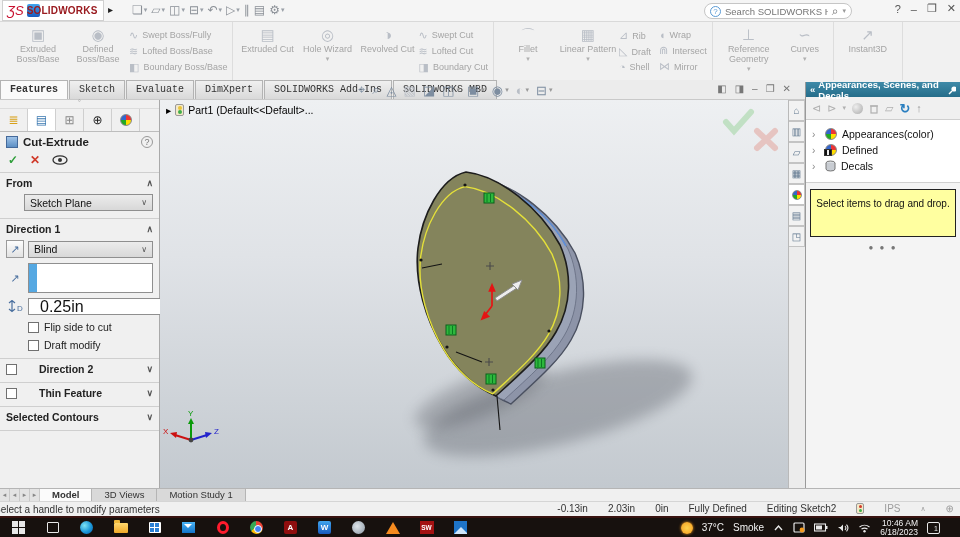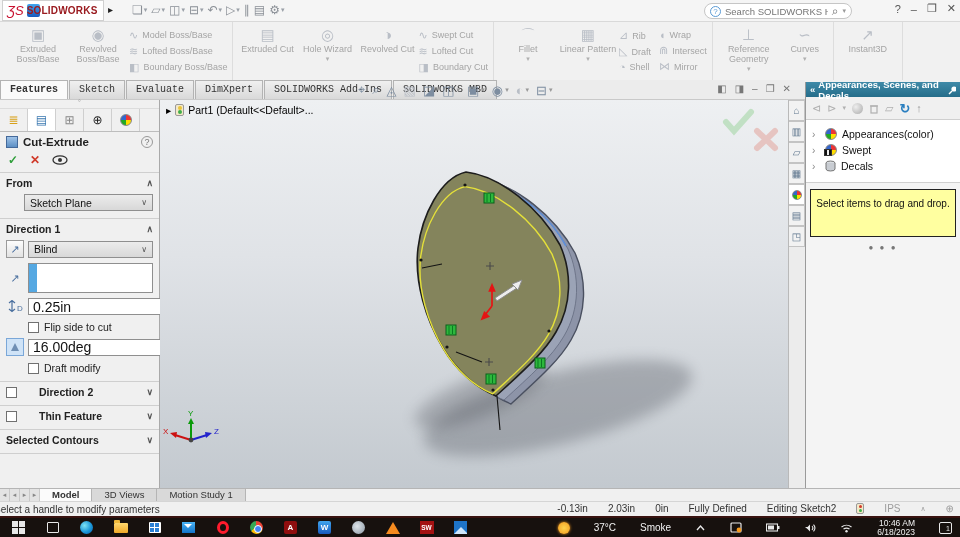--- a/index.html
+++ b/index.html
@@ -61,21 +61,21 @@
   .pmsec .sh .chev { margin-left:auto; color:#555; font-size:9px; }
   .pmrow { display:flex; align-items:center; margin-top:5px; gap:4px; }
   .pmrow .lic { width:18px; flex:none; text-align:center; color:#4a6f9e; font-size:11px; }
   .licbtn { width:18px; height:18px; flex:none; border:1px solid #9a9a9a; background:linear-gradient(#fdfdfd,#e2e2e2); display:flex; align-items:center; justify-content:center; color:#4a6f9e; font-size:11px; }
   .licbtn.pressed { background:#cfe3f7; border-color:#7aa7d8; }
   .dd { flex:1; height:17px; background:linear-gradient(#ececec,#d8d8d8); border:1px solid #8f8f8f; display:flex; align-items:center; padding:0 5px; font-size:10.5px; color:#111; }
   .dd .arr { margin-left:auto; font-size:8px; color:#555; }
   .selbox { flex:1; height:30px; background:#fff; border:1px solid #8f8f8f; position:relative; }
   .selbox .act { position:absolute; left:0; top:0; bottom:0; width:8px; background:#55a8e2; }
   .spin { flex:1; height:17px; border:1px solid #8f8f8f; background:#fff; display:flex; }
-  .spin input { flex:1; border:none; outline:none; font-size:14px; padding:0 4px; font-family:"Liberation Sans",sans-serif; color:#111; background:transparent; }
+  .spin input { flex:1; border:none; outline:none; font-size:16px; padding:0 11px; font-family:"Liberation Sans",sans-serif; color:#111; background:transparent; }
   .spin .btns { width:13px; border-left:1px solid #b5b5b5; display:flex; flex-direction:column; background:linear-gradient(#f4f4f4,#dcdcdc); }
   .spin .btns span { flex:1; font-size:5.5px; color:#444; text-align:center; line-height:8px; }
   .cbrow { display:flex; align-items:center; gap:5px; margin-top:6px; margin-left:22px; }
   .cb { width:11px; height:11px; border:1px solid #707070; background:#fff; flex:none; }
   .secline { display:flex; align-items:center; gap:22px; font-weight:bold; }
   .secline .chev { margin-left:auto; color:#555; font-size:9px; }
 
   
   #viewport { position:absolute; top:100px; left:160px; width:628px; height:388px; background:linear-gradient(#eef0f2, #e0e3e7 40%, #c3c9cf 100%); overflow:hidden; }
   #flyout { position:absolute; left:6px; top:4px; display:flex; align-items:center; gap:4px; font-size:10.5px; color:#000; }
@@ -128,21 +128,21 @@
   .opera { width:12px; height:13px; border:3px solid #ff1b2d; border-radius:50%; }
   .chrome { width:13px; height:13px; border-radius:50%; background:conic-gradient(#ea4335 0 33%, #fbbc05 33% 66%, #34a853 66% 100%); position:relative; }
   .chrome::after { content:""; position:absolute; left:3.5px; top:3.5px; width:6px; height:6px; background:#4285f4; border:1.5px solid #fff; border-radius:50%; }
   .acrobat { width:13px; height:13px; background:#8f0e0e; color:#fff; font-size:8px; font-weight:bold; text-align:center; line-height:13px; border-radius:2px; }
   .word { width:13px; height:13px; background:linear-gradient(#41a5ee,#185abd); color:#fff; font-size:8px; font-weight:bold; text-align:center; line-height:13px; border-radius:2px; }
   .dish { width:13px; height:13px; border-radius:50%; background:radial-gradient(circle at 40% 40%, #dfe5ea, #8a96a2); }
   .vlc { width:0; height:0; border-left:7px solid transparent; border-right:7px solid transparent; border-bottom:12px solid #f68b1f; position:relative; }
   .sw { width:14px; height:13px; background:#a31212; color:#fff; font-size:6.5px; font-weight:bold; text-align:center; line-height:13px; }
   .photos { width:13px; height:13px; background:#1e74c8; position:relative; overflow:hidden; }
   .photos::after { content:""; position:absolute; bottom:0; left:0; border-left:7px solid transparent; border-right:7px solid transparent; border-bottom:7px solid #cfe6fa; }
-  #tb-right { margin-left:auto; display:flex; align-items:center; gap:24px; padding-right:8px; color:#eee; }
+  #tb-right { margin-left:auto; display:flex; align-items:center; gap:9px; padding-right:20px; color:#eee; }
   .sun { width:12px; height:12px; border-radius:50%; background:radial-gradient(#ffd34d,#f59a1e); box-shadow:0 0 3px #f59a1e; }
   #tb-right .wtxt { font-size:10px; color:#f2f2f2; }
   .traysvg { display:block; }
   #clock { text-align:right; font-size:8.5px; line-height:9px; color:#f2f2f2; }
   .notif { width:13px; height:12px; border:1.5px solid #e8e8e8; border-radius:2px; color:#e8e8e8; font-size:7px; text-align:right; line-height:11px; padding-right:1px; }
   .dim2 { color:#b9bec6; }
 </style>
 </head>
 <body>
 
@@ -203,26 +203,26 @@
 </div>
 
 <div id="ribbon">
   <div class="rgroup">
     <div class="rbig">
       <span class="ricon">▣</span>
       <span class="rlabel">Extruded Boss/Base</span>
     </div>
     <div class="rbig">
       <span class="ricon">◉</span>
-      <span class="rlabel">Revolved Boss/Base</span>
+      <span class="rlabel">Defined Boss/Base</span>
     </div>
     <div class="rstack">
       <div class="rsmall">
           <span class="rsicon">∿</span>
-          <span>Model Boss/Base</span>
+          <span>Swept Boss/Fully</span>
         </div>
       <div class="rsmall">
           <span class="rsicon">≋</span>
           <span>Lofted Boss/Base</span>
         </div>
       <div class="rsmall">
           <span class="rsicon">◧</span>
           <span>Boundary Boss/Base</span>
         </div>
     </div>
@@ -427,32 +427,20 @@
         <input value="0.25in" style="">
         <div class="btns">
             <span>▴</span>
             <span>▾</span>
           </div>
       </div>
     </div>
     <div class="cbrow">
       <span class="cb"></span>
       <span>Flip side to cut</span>
-    </div>
-    <div class="pmrow">
-      <span class="licbtn pressed">
-          <span style="width:0;height:0;border-left:4px solid transparent;border-right:4px solid transparent;border-bottom:8px solid #6f8fb4;display:block"></span>
-        </span>
-      <div class="spin">
-        <input value="16.00deg" style="">
-        <div class="btns">
-            <span>▴</span>
-            <span>▾</span>
-          </div>
-      </div>
     </div>
     <div class="cbrow">
       <span class="cb"></span>
       <span>Draft modify</span>
     </div>
   </div>
 
   <div class="pmsec">
     <div class="secline">
         <span class="cb"></span>
@@ -618,21 +606,21 @@
   </div>
   <div id="tp-tree">
     <div class="tprow">
       <span class="ex">›</span>
       <span class="wheel"></span>
       <span>Appearances(color)</span>
     </div>
     <div class="tprow">
       <span class="ex">›</span>
       <span class="wheel scenes-ic"></span>
-      <span>Swept</span>
+      <span>Defined</span>
     </div>
     <div class="tprow">
       <span class="ex">›</span>
       <svg width="11" height="12">
           <ellipse cx="5.5" cy="3" rx="4.5" ry="2" fill="#d8dce0" stroke="#777"></ellipse>
           <path d="M1,3 v6 a4.5,2 0 0 0 9,0 v-6" fill="#c8ccd2" stroke="#777"></path>
         </svg>
       <span>Decals</span>
     </div>
   </div>

